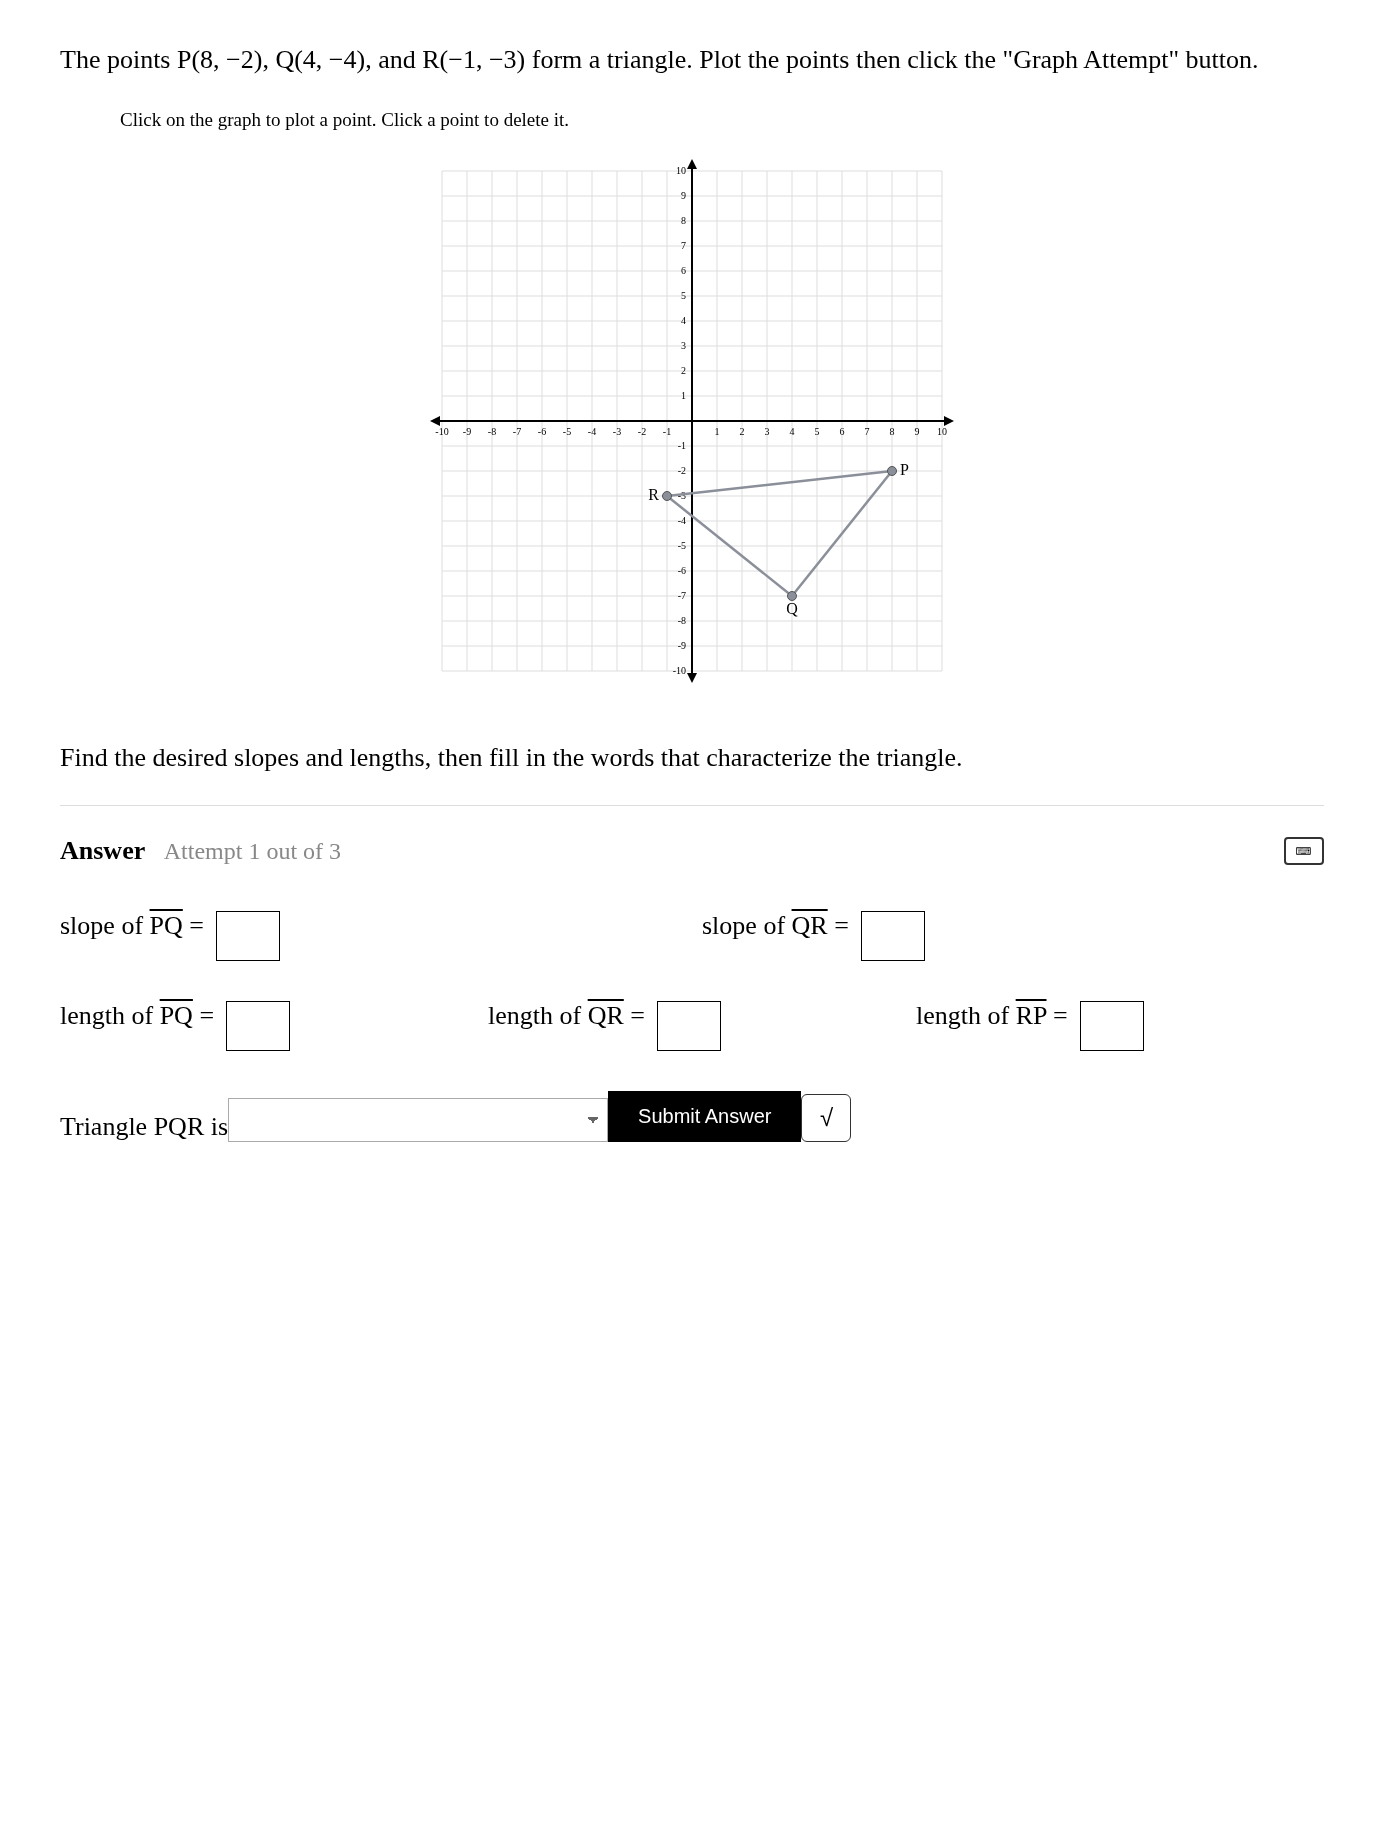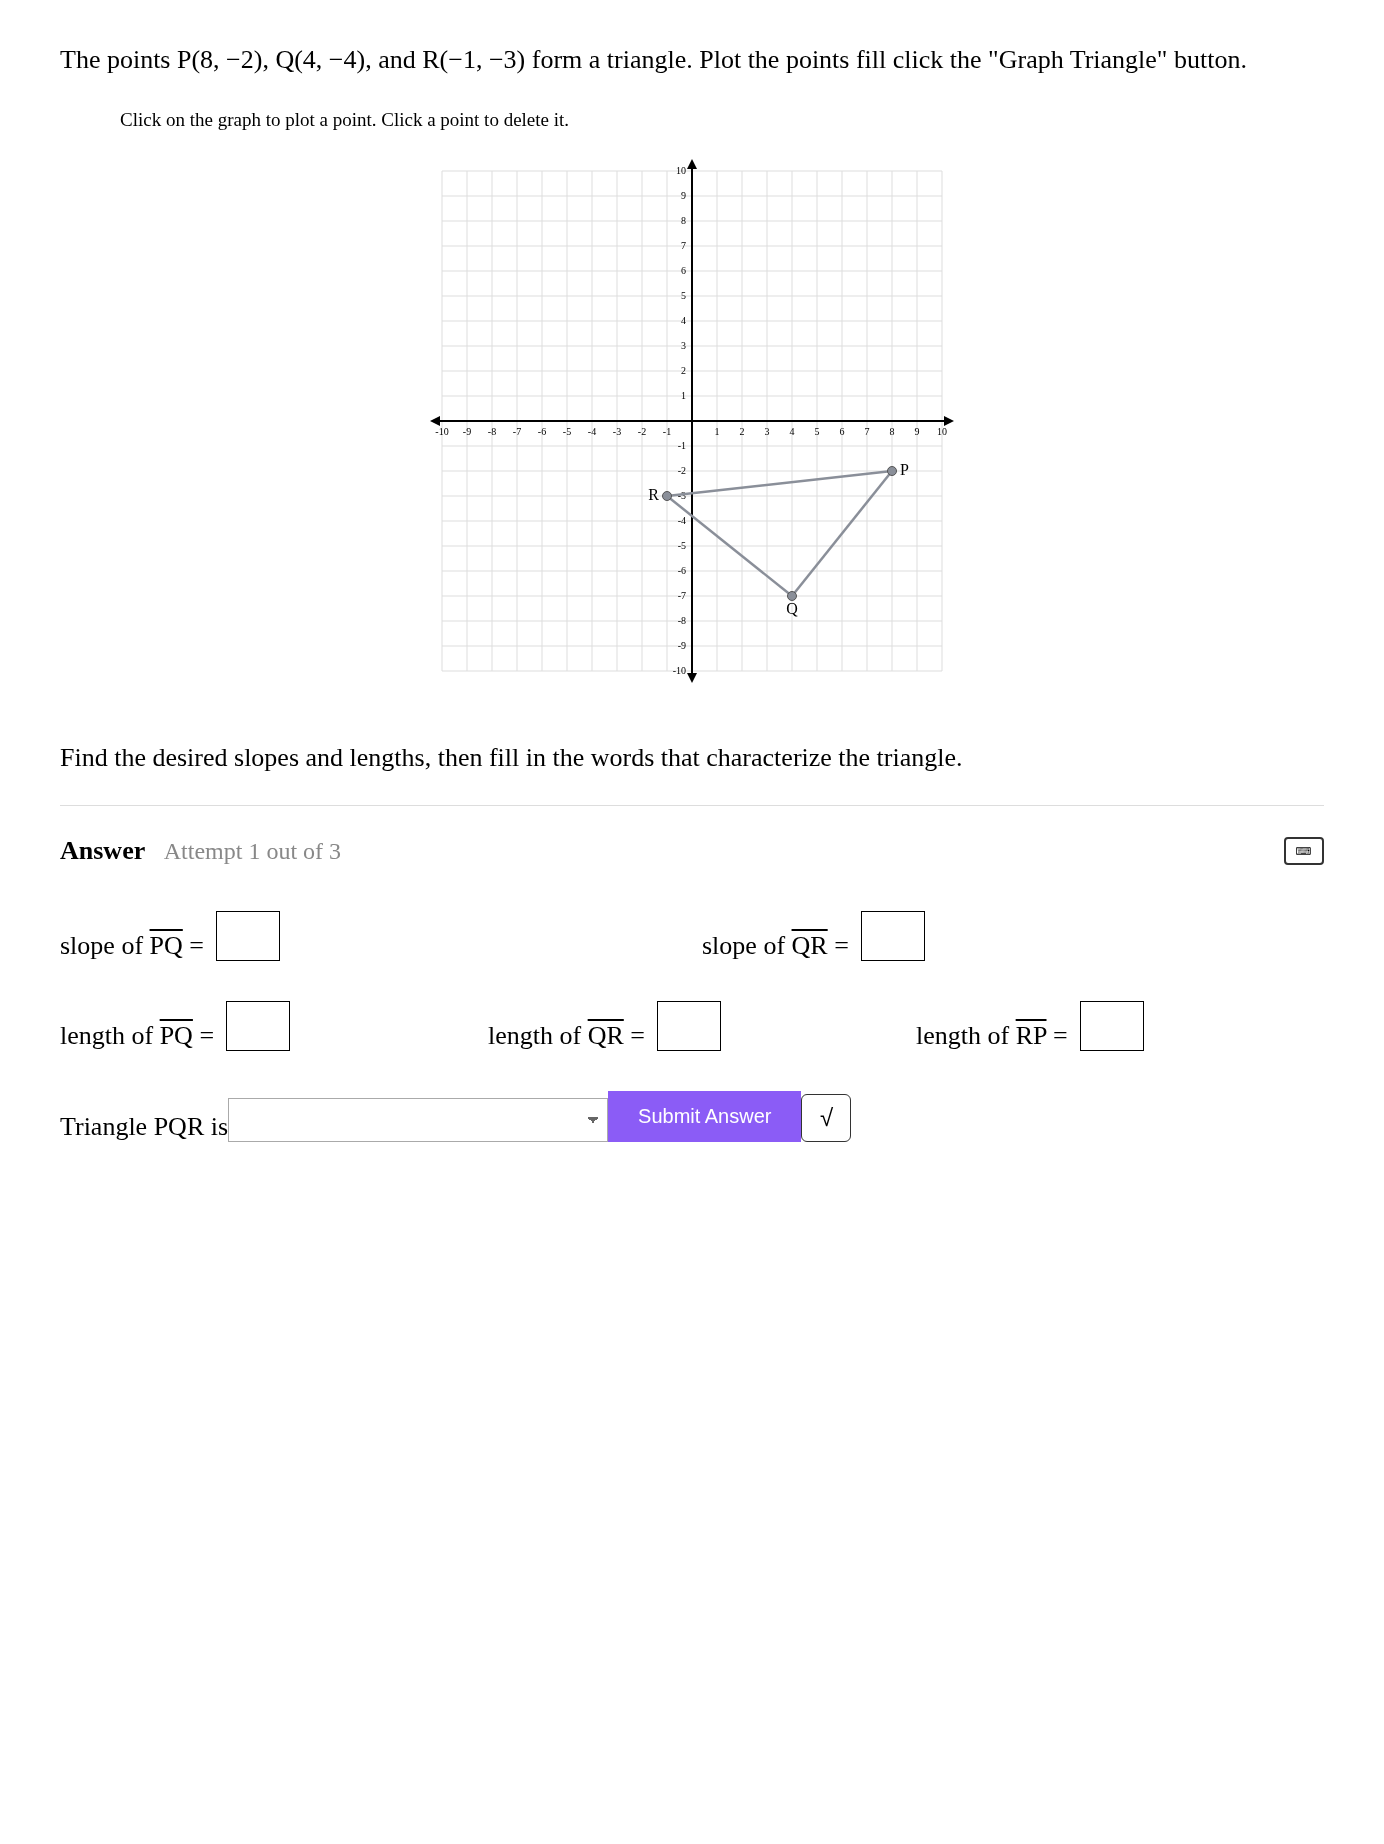--- a/index.html
+++ b/index.html
@@ -20,51 +20,51 @@
   .answer-section { border-top: 1px solid #ddd; padding-top: 30px; }
   .answer-header { display: flex; align-items: center; justify-content: space-between; margin-bottom: 45px; gap: 16px; }
   .answer-title { font-weight: bold; font-size: 26px; }
   .attempt { color: #888; font-size: 24px; margin-left: 12px; font-weight: normal; }
   .kb-icon {
     width: 40px; height: 28px; border: 2px solid #333; border-radius: 4px;
     display: flex; align-items: center; justify-content: center; cursor: pointer;
     font-size: 11px; letter-spacing: 1px;
   }
   .row { display: flex; gap: 20px; margin: 0 0 40px; align-items: center; }
-  .field { display: flex; align-items: flex-end; gap: 12px; flex: 1; white-space: nowrap; }
+  .field { display: flex; align-items: flex-start; gap: 12px; flex: 1; white-space: nowrap; }
   .ov { text-decoration: overline; }
   .box {
     width: 64px; height: 50px; border: 1.5px solid #000; font-size: 22px;
     text-align: center; background: #fff;
   }
   .select {
     width: 380px; height: 44px; border: 1px solid #aaa; font-size: 20px;
     padding: 0 30px 0 10px; background: #fff; appearance: none;
     background-image: linear-gradient(45deg, transparent 50%, #666 50%),
                       linear-gradient(135deg, #666 50%, transparent 50%);
     background-position: right 14px center, right 8px center;
     background-size: 6px 6px, 6px 6px;
     background-repeat: no-repeat;
   }
   .submit {
-    background: #8b5cf6; color: #fff; border: none; padding: 14px 30px;
+    background: #000000; color: #fff; border: none; padding: 14px 30px;
     font-size: 20px; cursor: pointer;
   }
   .sqrt-btn {
     width: 50px; height: 48px; border: 1.5px solid #333; border-radius: 6px;
     background: #fff; display: flex; align-items: center; justify-content: center;
     font-size: 24px; cursor: pointer;
   }
   .bottom-row { display: flex; align-items: flex-end; }
 </style>
 </head>
 <body>
 
 <div class="question-text">
-  <span>The points </span><span>P(8, −2), Q(4, −4), and R(−1, −3)</span><span> form a triangle. Plot the points fill click the "Graph Triangle" button.</span>
+  <span>The points </span><span>P(8, −2), Q(4, −4), and R(−1, −3)</span><span> form a triangle. Plot the points then click the "Graph Attempt" button.</span>
 </div>
 
 <div class="instruction">Click on the graph to plot a point. Click a point to delete it.</div>
 
 <div class="graph-wrap">
   <svg id="graph-svg" width="540" height="540" viewBox="0 0 540 540">
       <line x1="20" y1="520" x2="20" y2="20" stroke="#ddd" stroke-width="1"></line>
       <line x1="20" y1="520" x2="520" y2="520" stroke="#ddd" stroke-width="1"></line>
       <line x1="45" y1="520" x2="45" y2="20" stroke="#ddd" stroke-width="1"></line>
       <line x1="20" y1="495" x2="520" y2="495" stroke="#ddd" stroke-width="1"></line>

